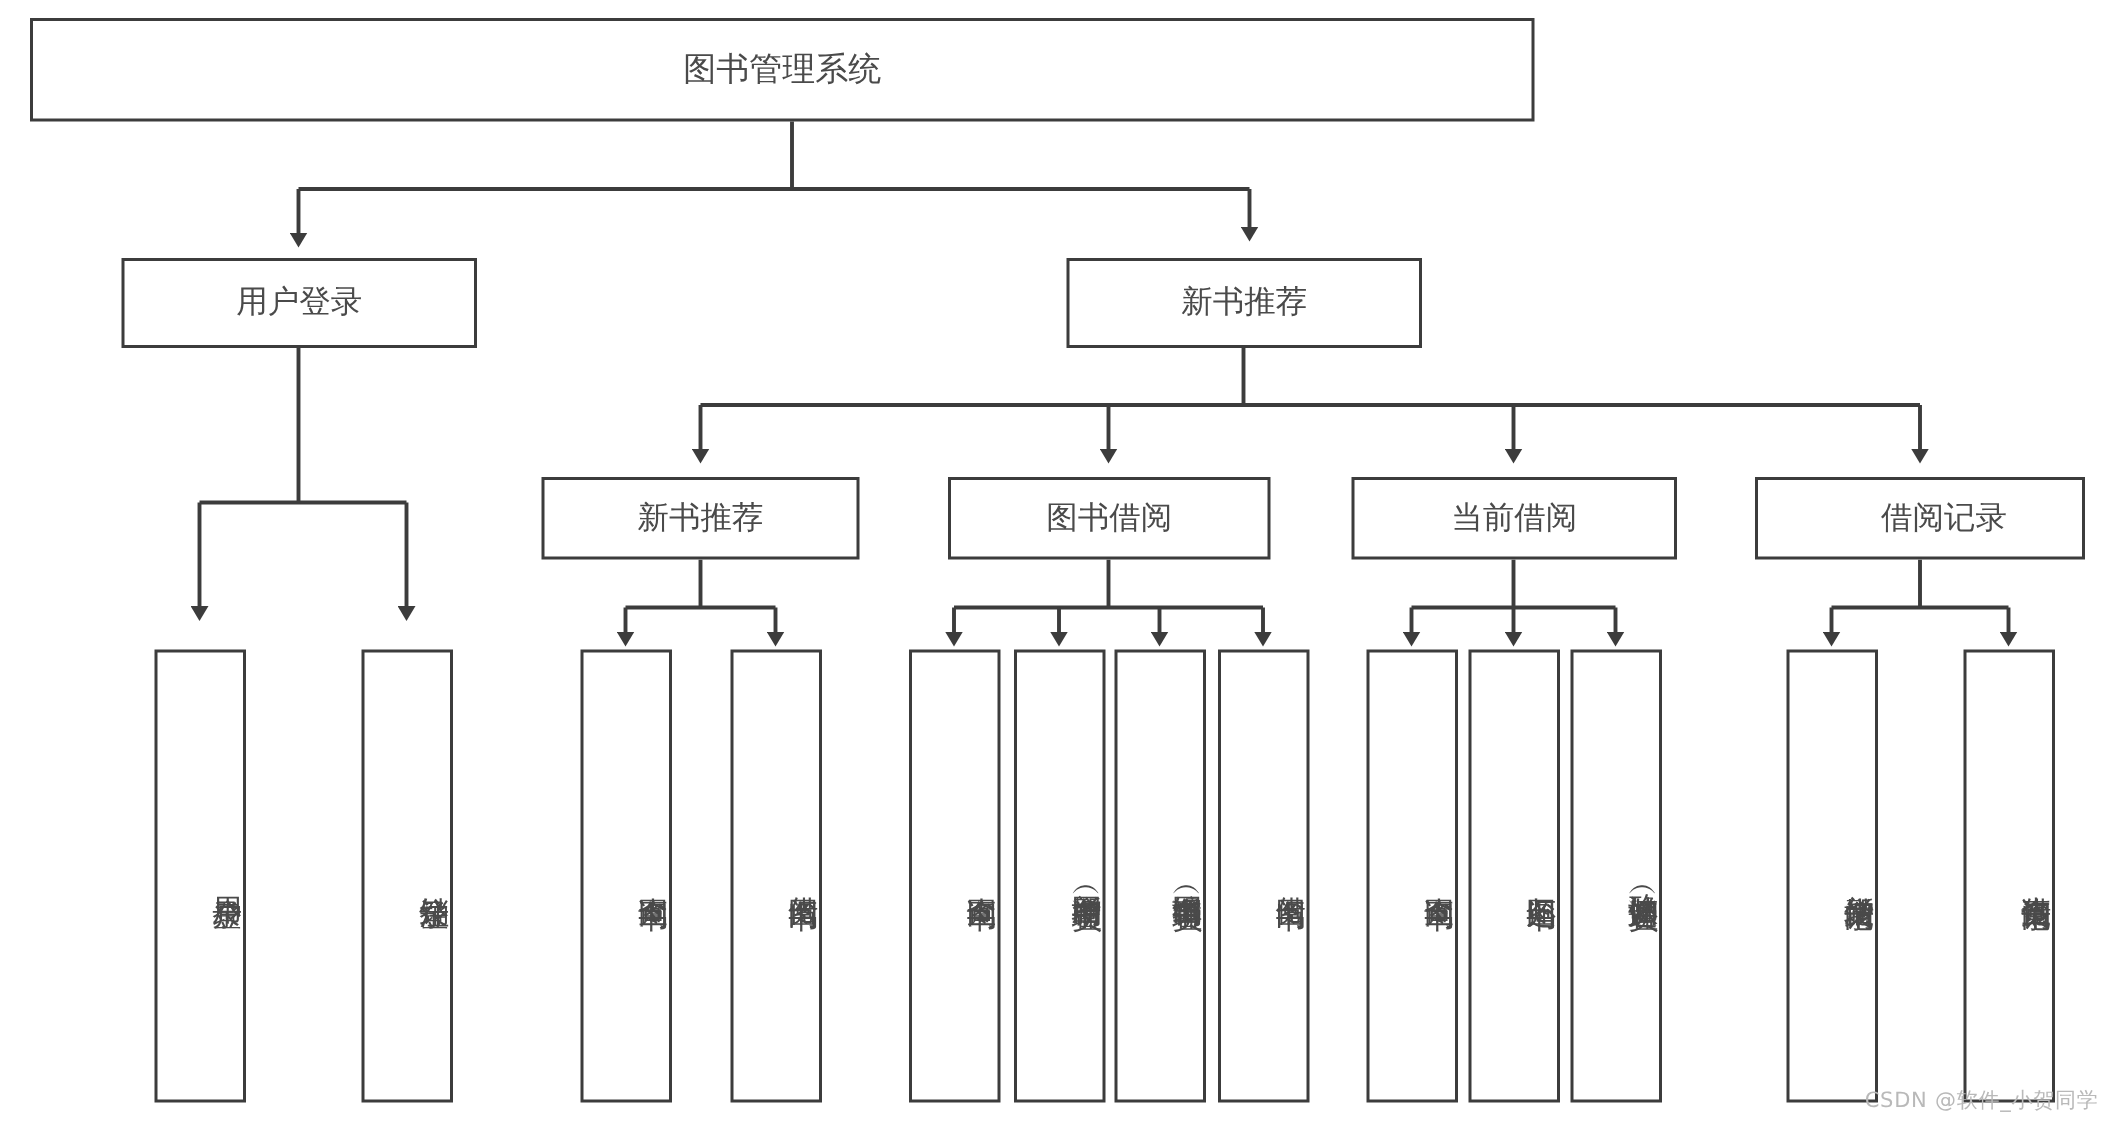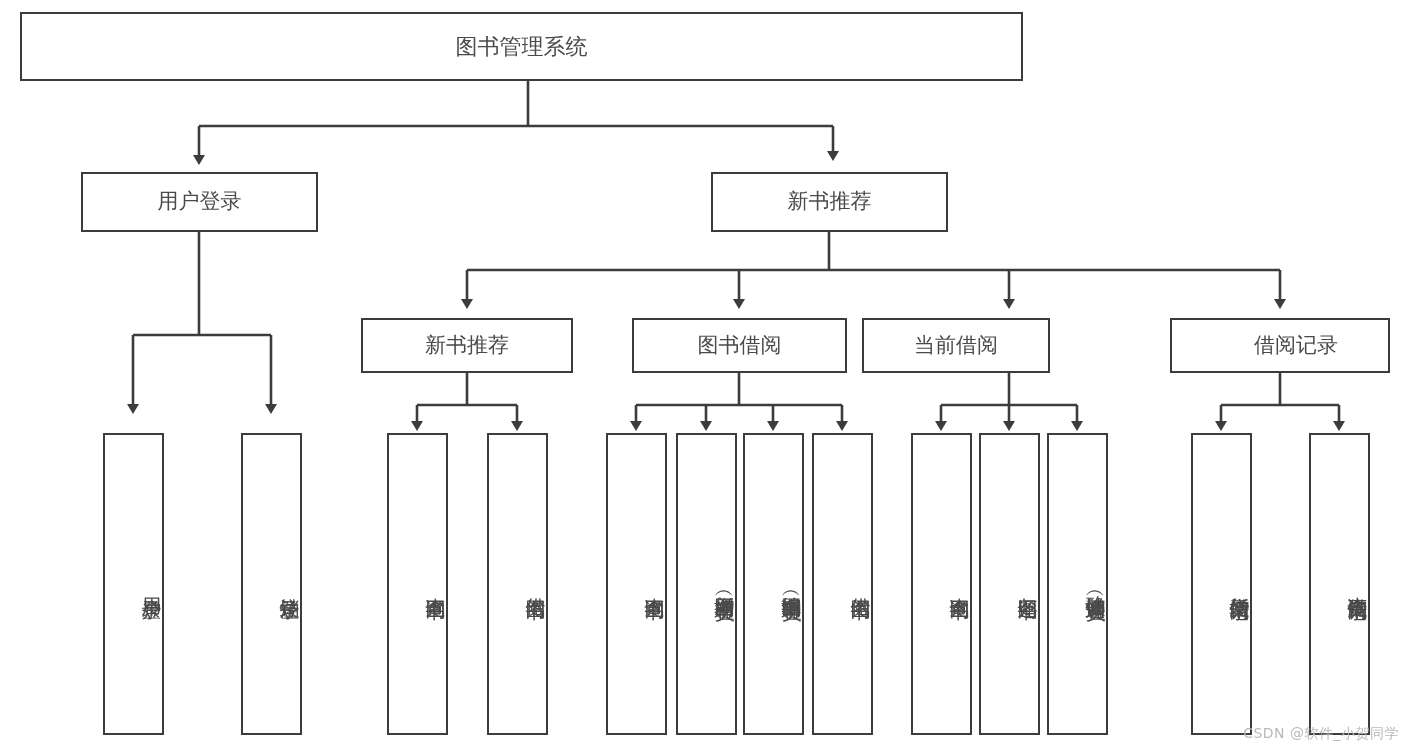--- a/index.html
+++ b/index.html
@@ -133,21 +133,21 @@
   <div class="node horiz" style="left:711px; top:172px; width:237px; height:60px;">
     <span class="label">新书推荐</span>
   </div>
 
   <div class="node horiz" style="left:361px; top:318px; width:212px; height:55px;">
     <span class="label">新书推荐</span>
   </div>
   <div class="node horiz" style="left:632px; top:318px; width:215px; height:55px;">
     <span class="label">图书借阅</span>
   </div>
-  <div class="node horiz" style="left:862px; top:318px; width:188px; height:55px;">
+  <div class="node horiz" style="left:901px; top:318px; width:217px; height:55px;">
     <span class="label">当前借阅</span>
   </div>
   <div class="node horiz" style="left:1170px; top:318px; width:220px; height:55px;padding-left:32px;">
     <span class="label">借阅记录</span>
   </div>
 
   <div class="node vert" style="left:103px; top:433px; width:61px; height:302px;">
     <span class="label">用户登录</span>
   </div>
   <div class="node vert" style="left:241px; top:433px; width:61px; height:302px;">

